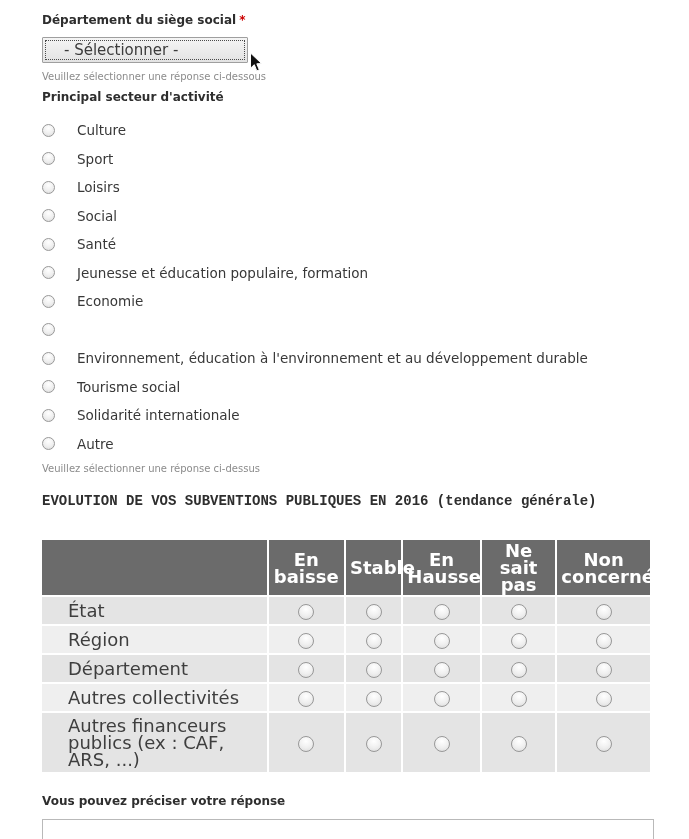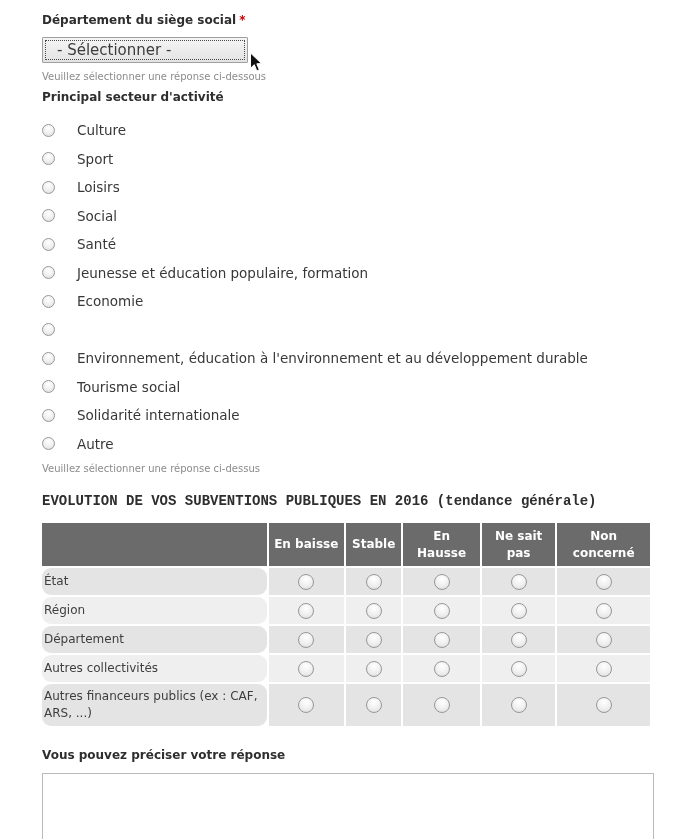--- a/index.html
+++ b/index.html
@@ -12,21 +12,21 @@
   .page { padding: 12px 34px 0 42px; }
 
   .q-label { font-weight: bold; font-size: 12px; color: #2e2e2e; line-height: 17px; }
   .req { color: #cc0000; font-weight: bold; margin-left: 3px; }
 
   .select-box {
     margin-top: 8px; width: 206px; height: 26px;
     background: linear-gradient(#f5f5f5, #e3e3e3);
     border: 1px solid #9f9f9f; border-radius: 1px;
     outline: 1px dotted #4a4a4a; outline-offset: -4px;
-    display: flex; align-items: center; padding: 0 14px;
+    display: flex; align-items: center; padding: 0 21px;
     font-size: 15px; color: #3c3c3c; cursor: default;
   }
 
   .helper { margin-top: 5px; font-size: 10px; color: #8b8b8b; line-height: 17px; }
   .helper.above { margin-top: 2px; }
 
   .q2 { margin-top: 4px; }
   .radio-list { margin-top: 10px; }
   .radio-item { display: flex; align-items: center; height: 28.5px; gap: 12px; }
   .radio {
@@ -34,34 +34,34 @@
     width: 13px; height: 13px; border-radius: 50%;
     border: 1px solid #989898;
     background: radial-gradient(circle at 50% 30%, #ffffff 0%, #efefef 55%, #d9d9d9 100%);
   }
   .radio.lg { width: 16px; height: 16px; display: inline-block; vertical-align: middle; }
   .radio-item .radio-label { margin-left: 10px; font-size: 13.5px; color: #383838; }
 
   .matrix-title { margin-top: 16px; font-weight: bold; font-size: 14px; color: #2e2e2e; line-height: 17px; font-family: Liberation Mono, monospace; }
 
   table.matrix {
-    margin-top: 11px; margin-left: -2px;
+    margin-top: 28px; margin-left: -2px;
     border-collapse: separate; border-spacing: 2px;
-    table-layout: fixed; width: 612px; font-size: 12px;
+    table-layout: fixed; width: 612px; font-size: 18px;
   }
   table.matrix thead th {
     background: #6b6b6b; color: #ffffff; font-weight: bold;
     text-align: center; vertical-align: middle;
     height: 43px; line-height: 17px; padding: 2px 4px;
   }
   table.matrix tbody tr:nth-child(odd)  { background: #e4e4e4; }
   table.matrix tbody tr:nth-child(even) { background: #efefef; }
   table.matrix tbody th {
     font-weight: normal; text-align: left; vertical-align: middle;
-    padding: 4px 2px; color: #3e3e3e; height: 27px; line-height: 17px; border-radius: 9px;
+    padding: 4px 26px; color: #3e3e3e; height: 27px; line-height: 17px;
   }
   table.matrix tbody td { text-align: center; vertical-align: middle; height: 27px; }
 
   .q4-label { margin-top: 19px; }
   textarea.answer {
     display: block; margin-top: 9px; width: 612px; height: 70px;
     border: 1px solid #b9b9b9; background: #ffffff; resize: none;
     font-family: inherit; font-size: 13px; padding: 4px 6px; color: #3a3a3a;
   }
 

